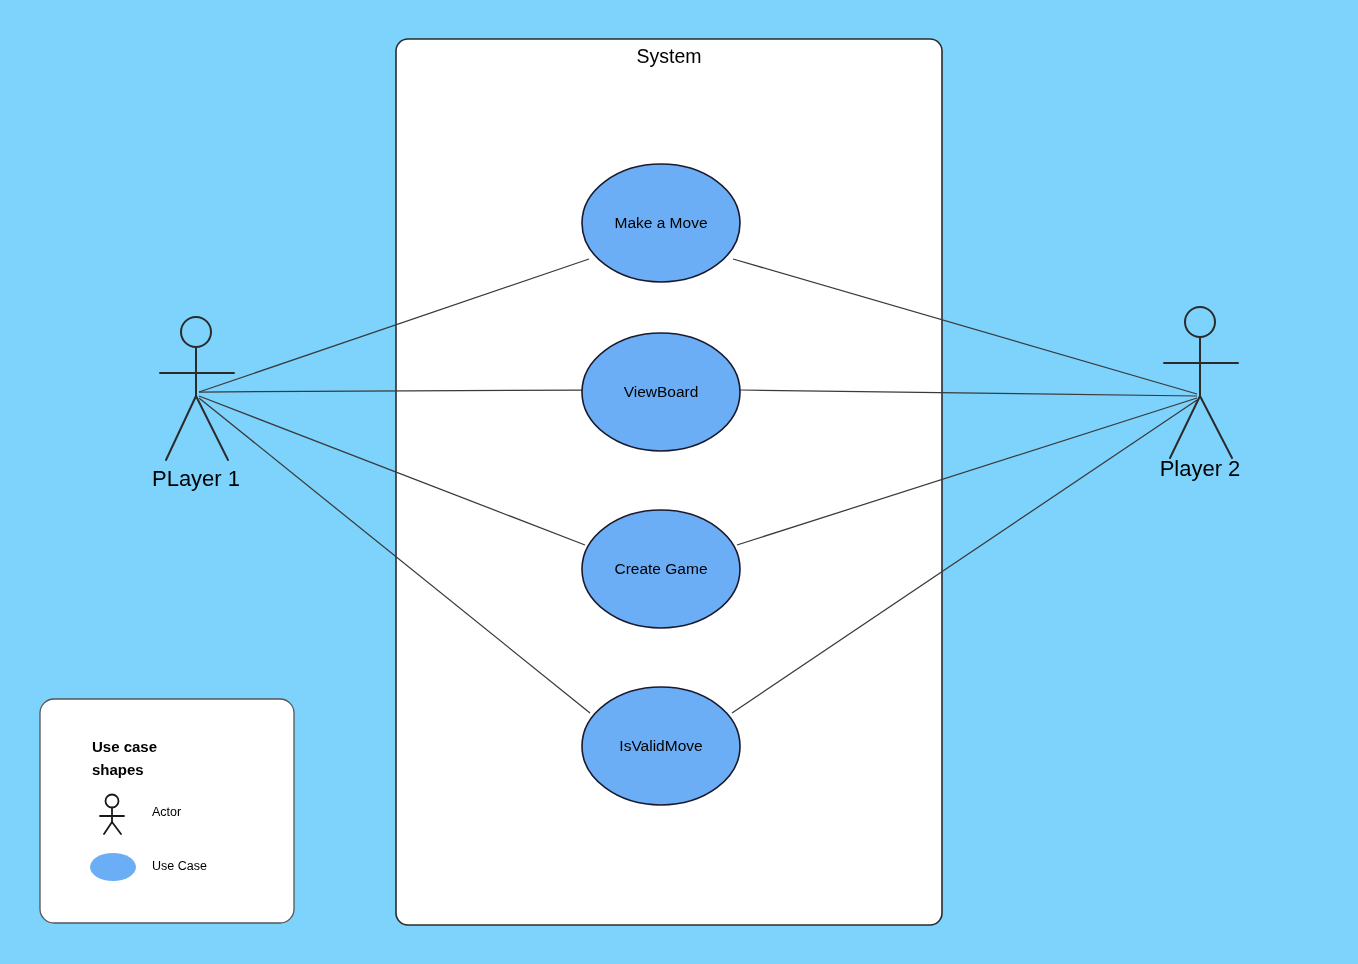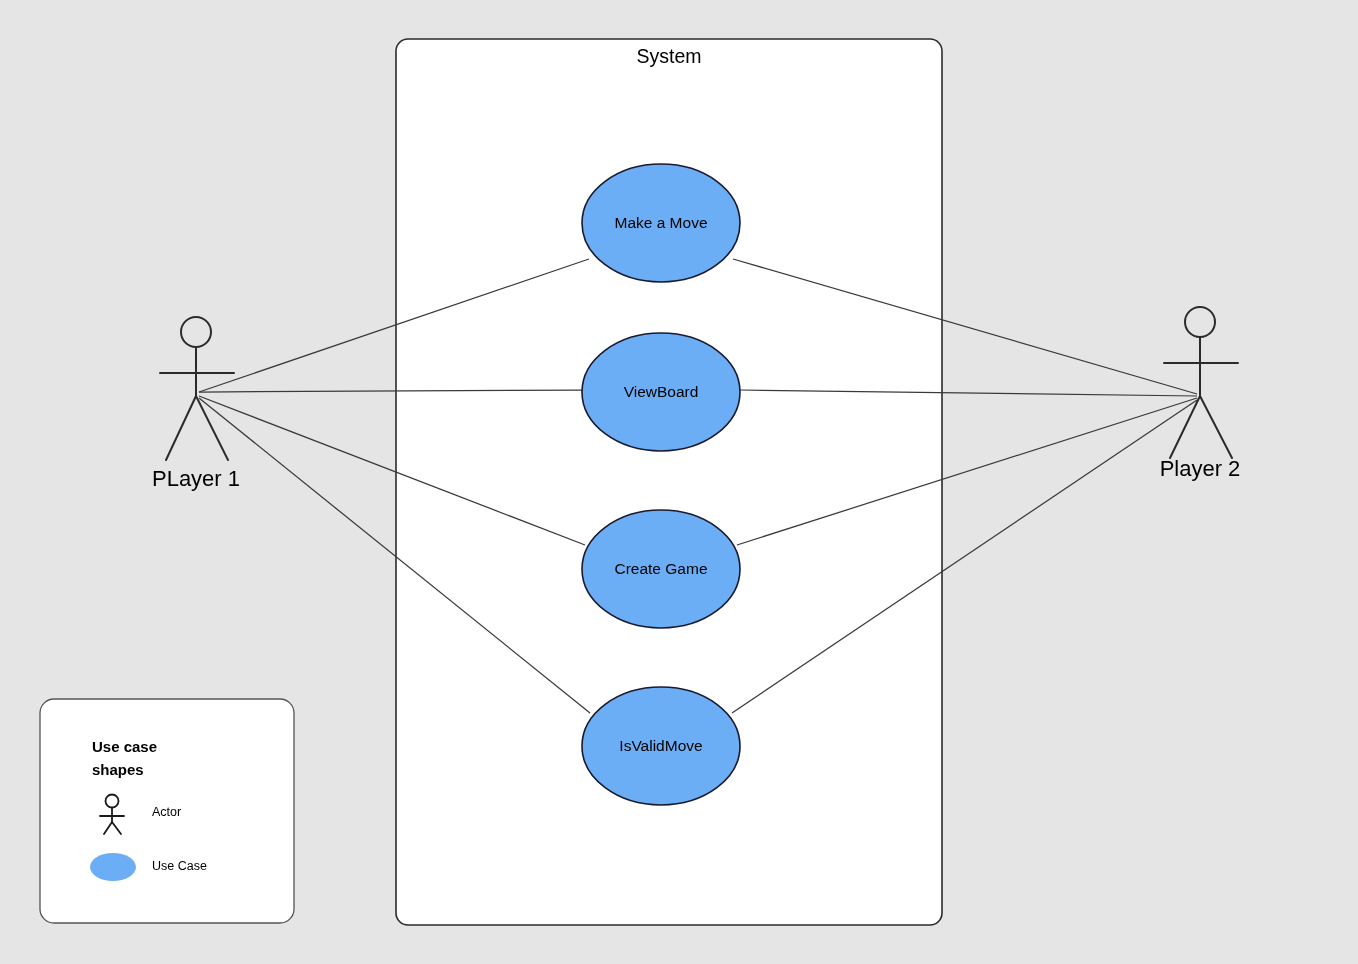--- a/index.html
+++ b/index.html
@@ -10,21 +10,21 @@
   body {
     width: 1358px;
     height: 964px;
     font-family: "Liberation Sans", sans-serif;
     overflow: hidden;
   }
   #diagram-root {
     position: relative;
     width: 1358px;
     height: 964px;
-    background: #e5e5e5;
+    background: #7dd3fc;
   }
   svg.canvas {
     position: absolute;
     top: 0;
     left: 0;
     width: 1358px;
     height: 964px;
     display: block;
   }
   .boundary-rect {

